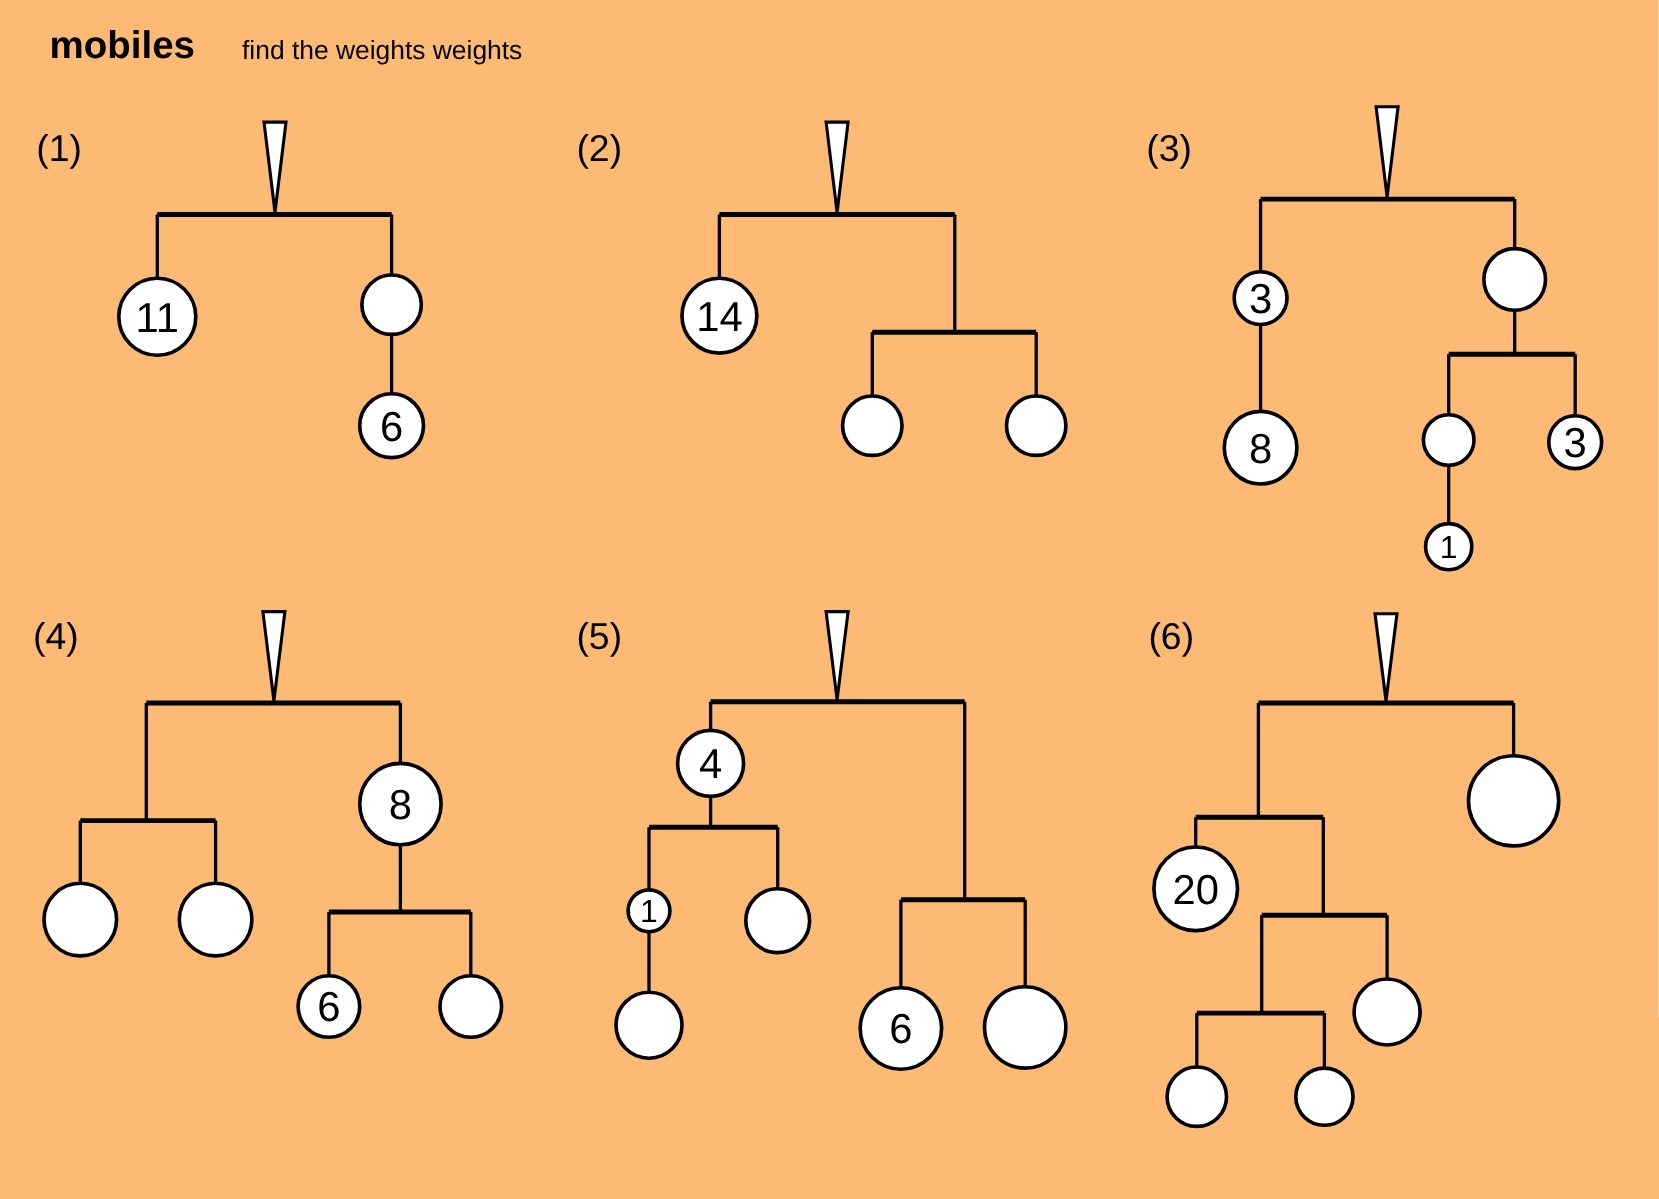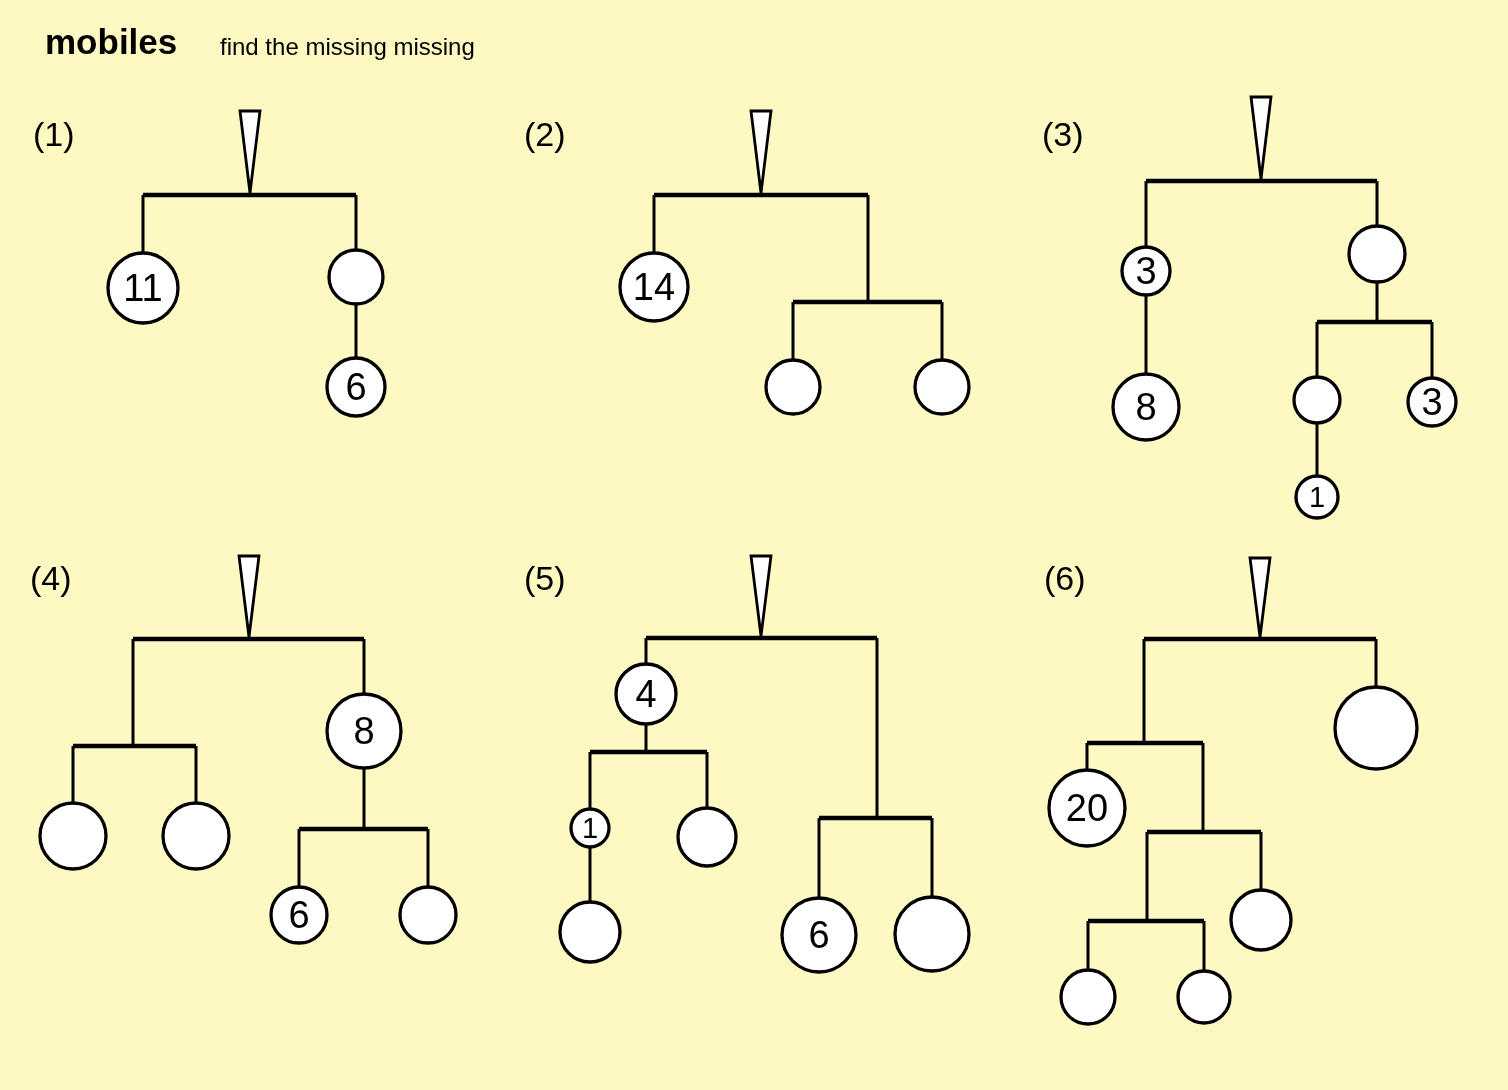--- a/index.html
+++ b/index.html
@@ -4,21 +4,21 @@
 <style>
   html, body {
     margin: 0;
     padding: 0;
     background: #ffffff;
   }
   .page {
     position: relative;
     width: 1508px;
     height: 1090px;
-    background: #fef9c3;
+    background: #fdba74;
     font-family: "Liberation Sans", sans-serif;
     overflow: hidden;
   }
   .title {
     position: absolute;
     left: 45px;
     top: 24px;
     font-size: 35px;
     font-weight: bold;
     color: #000000;
@@ -41,21 +41,21 @@
   }
   #worksheet-svg text {
     font-family: "Liberation Sans", sans-serif;
   }
 </style>
 </head>
 <body>
 
 <div class="page">
   <span class="title">mobiles</span>
-  <span class="subtitle">find the missing missing</span>
+  <span class="subtitle">find the weights weights</span>
   <svg id="worksheet-svg" xmlns="http://www.w3.org/2000/svg" viewBox="0 0 1508 1090">
       <g>
         <text x="33" y="146" font-size="34" fill="#000000">(1)</text>
         <line x1="143" y1="195" x2="143" y2="253" stroke="#000000" stroke-width="3"></line>
         <line x1="356" y1="195" x2="356" y2="250" stroke="#000000" stroke-width="3"></line>
         <line x1="356" y1="304" x2="356" y2="358" stroke="#000000" stroke-width="3"></line>
         <line x1="143" y1="195" x2="356" y2="195" stroke="#000000" stroke-width="4.5"></line>
         <polygon points="240,111 260,111 250,193" fill="#ffffff" stroke="#000000" stroke-width="2.8" stroke-linejoin="miter"></polygon>
         <circle cx="143" cy="288" r="35" fill="#ffffff" stroke="#000000" stroke-width="3.3"></circle>
         <text x="143" y="301.49" text-anchor="middle" font-size="38" fill="#000000">11</text>

